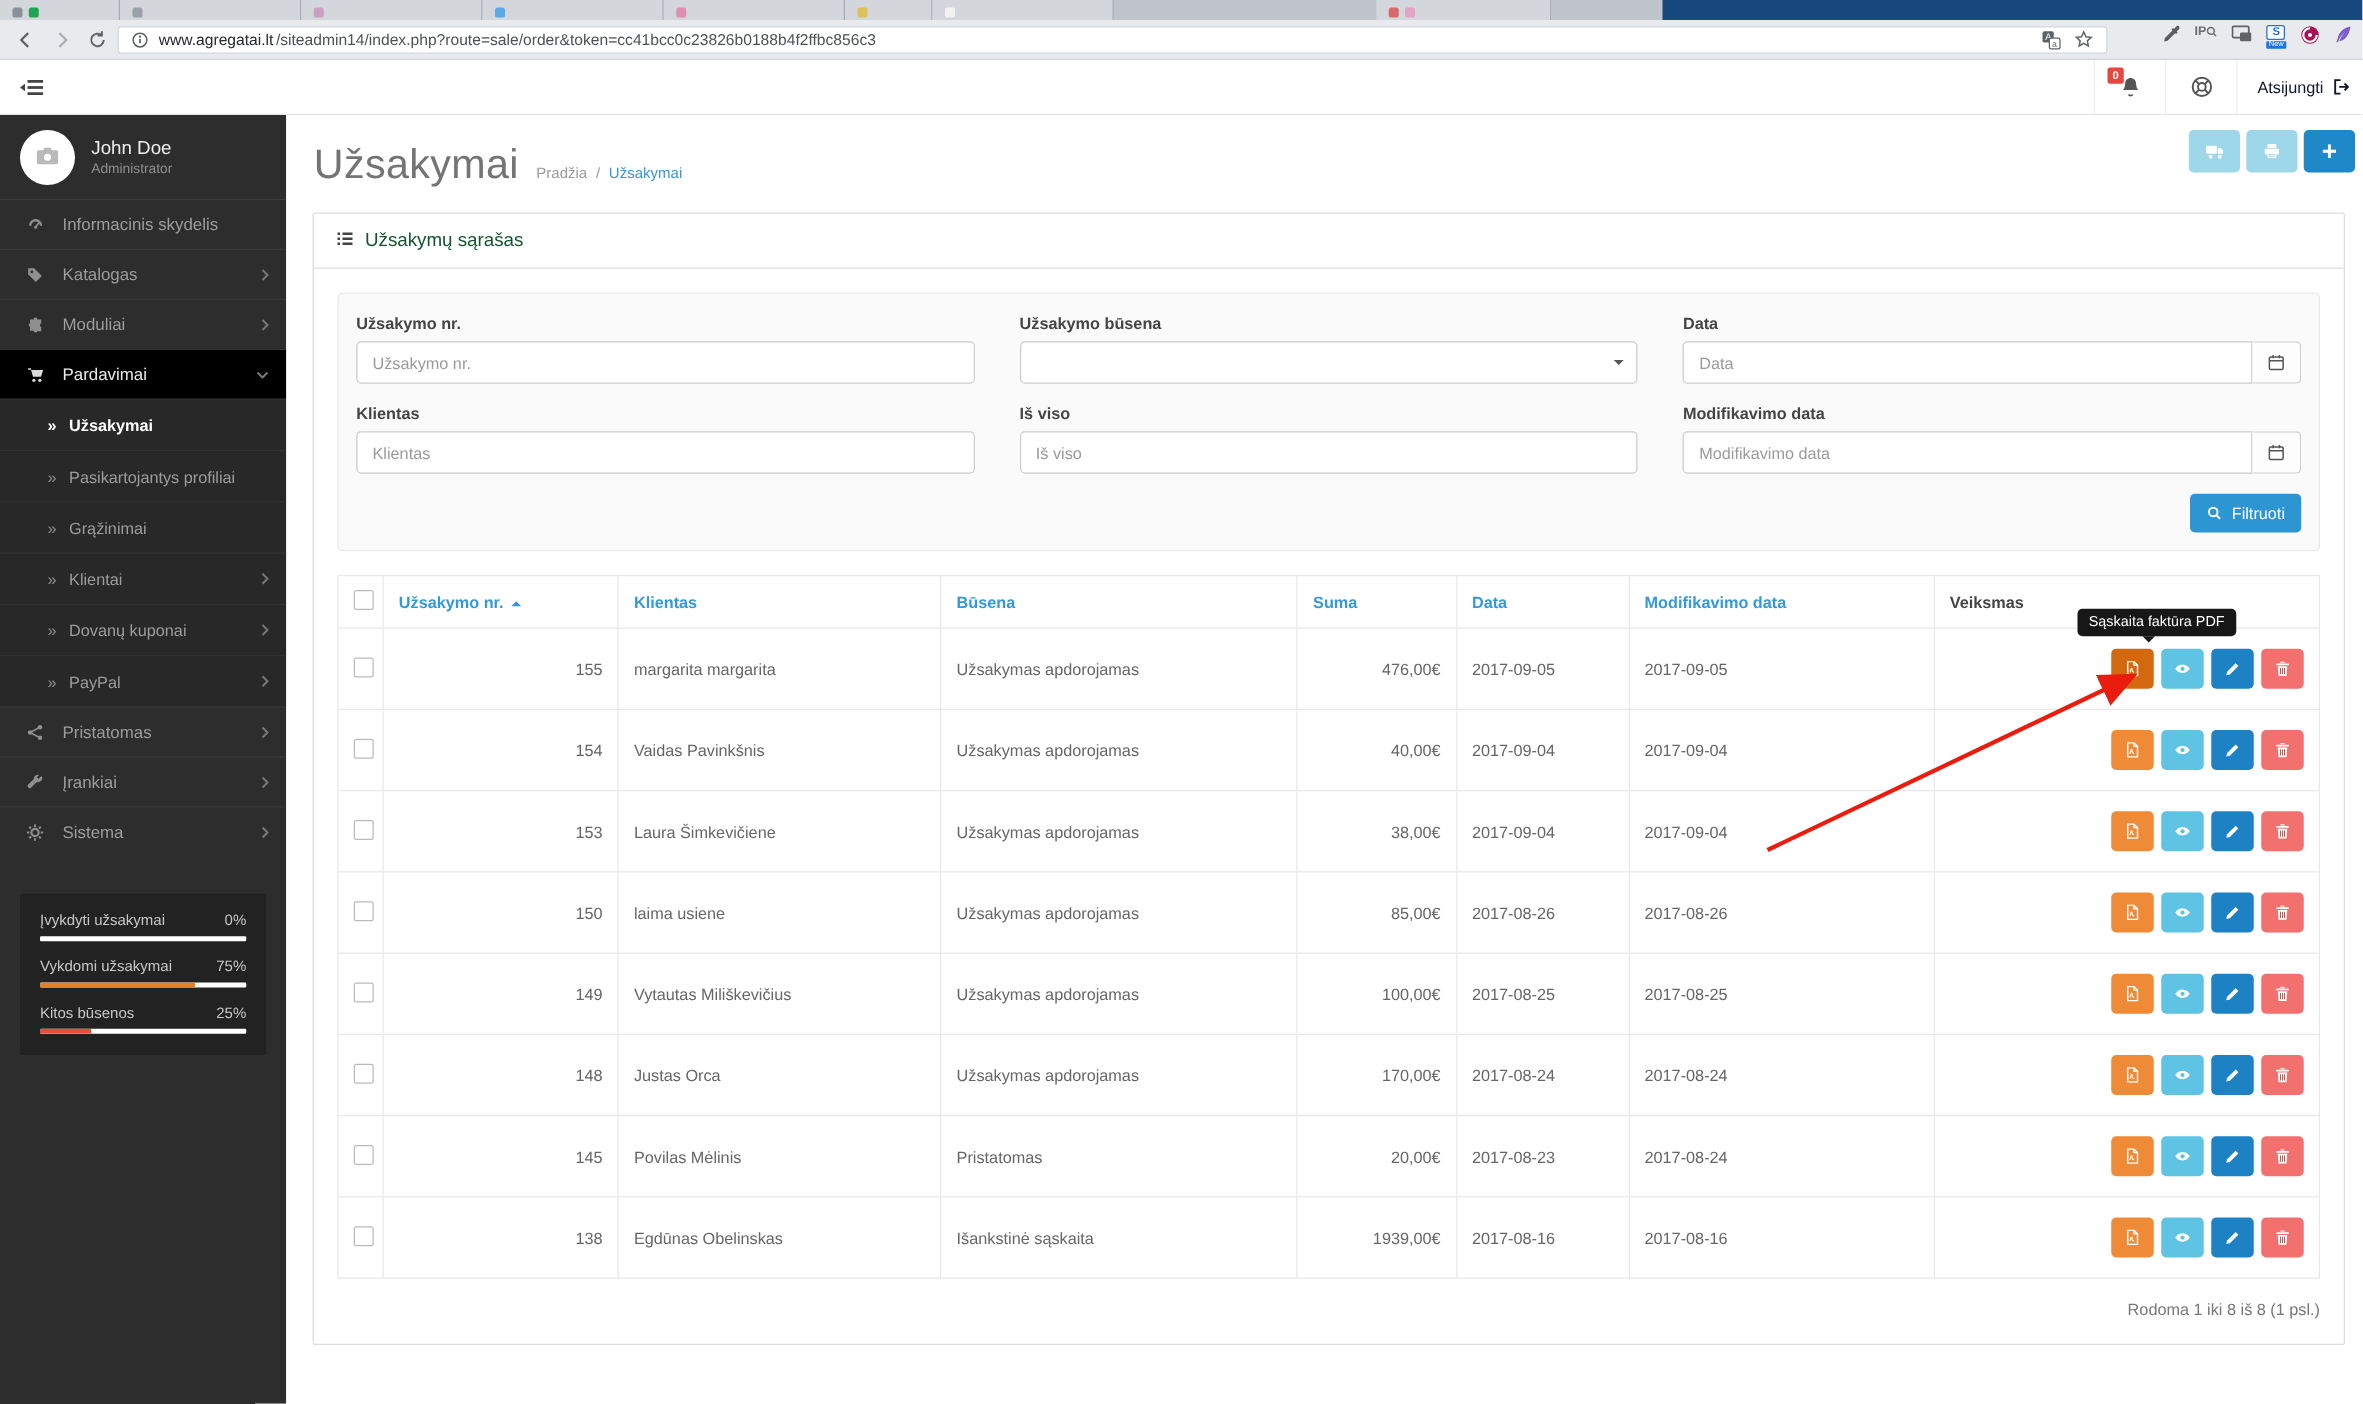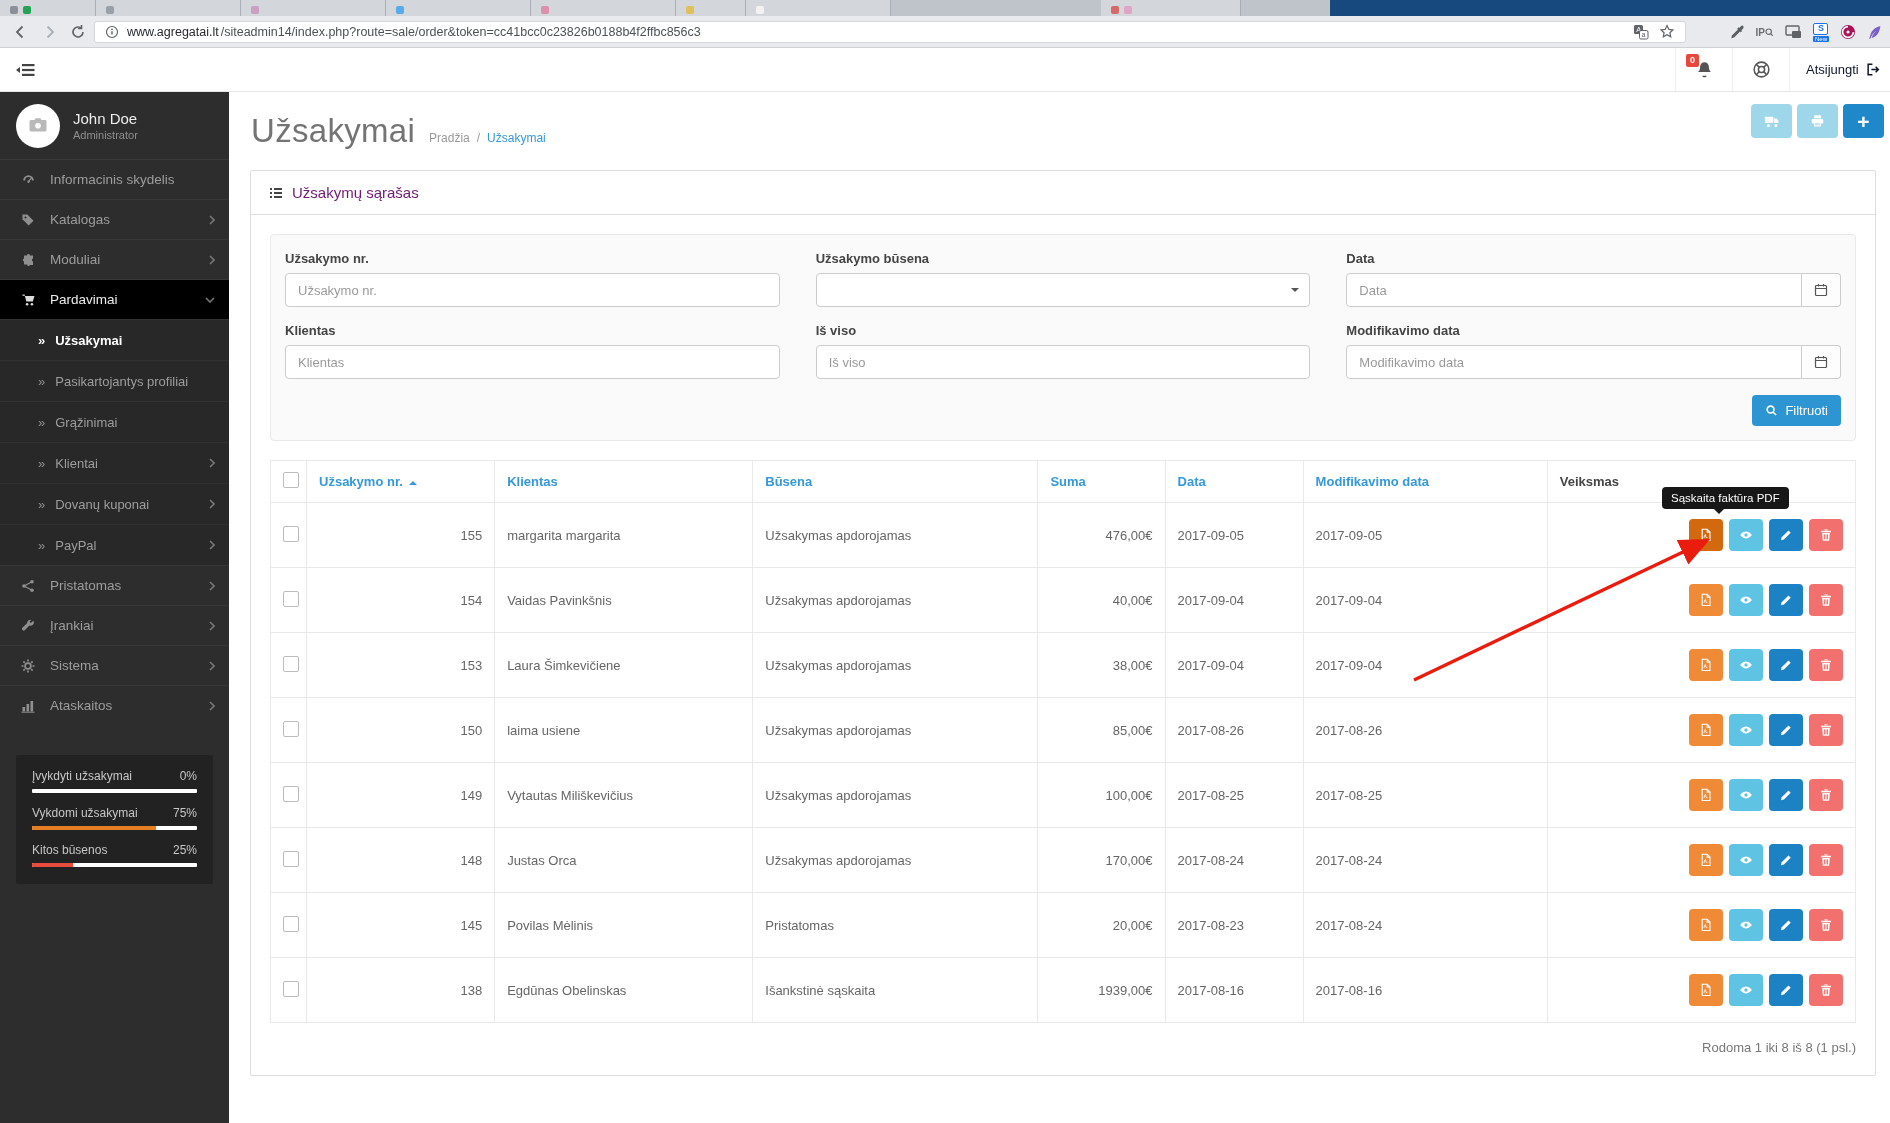--- a/index.html
+++ b/index.html
@@ -11,21 +11,21 @@
   .tab{height:16px;background:#d3d6db;border-right:1px solid #a9adb5;display:flex;align-items:flex-end;padding:0 0 2px 10px;box-sizing:border-box}
   .fav{width:8px;height:8px;border-radius:2px;margin-right:5px}
   .tabstrip-dark{position:absolute;right:0;top:0;width:560px;height:16px;background:#17497e}
   .toolbar{position:absolute;left:0;top:16px;width:1890px;height:32px;background:#e8eaed;border-bottom:1px solid #cfd1d5;box-sizing:border-box}
   .nav-ic{position:absolute;top:8px;color:#5f6368}
   .omnibox{position:absolute;left:94px;top:5px;width:1592px;height:22px;background:#fff;border:1px solid #d4d7db;border-radius:3px;
            display:flex;align-items:center;padding:0 10px;box-sizing:border-box;gap:8px;font-size:12.5px}
   .url-host{color:#27292e}
   .url-path{color:#4d5156;white-space:nowrap;overflow:hidden}
   .omni-right{margin-left:auto;display:flex;align-items:center;gap:10px}
-  .ext-icons{position:absolute;right:8px;top:4px;display:flex;align-items:center;gap:11px;height:24px}
+  .ext-icons{position:absolute;right:8px;top:4px;display:flex;align-items:flex-start;gap:11px;height:24px}
   .ext-s{display:flex;flex-direction:column;align-items:center;line-height:1}
   .s-logo{width:13px;height:10px;background:#fff;color:#1a73e8;font-weight:bold;font-size:9px;text-align:center;border:1px solid #1a73e8;border-radius:2px}
   .s-new{background:#1a73e8;color:#fff;font-size:6px;padding:0 2px;border-radius:1px;margin-top:1px}
   .ip-txt{font-size:10px;font-weight:bold;color:#6a6d72}
   
   .adminbar{position:absolute;left:0;top:48px;width:1890px;height:44px;background:#fff;border-bottom:1px solid #e7e7e7;box-sizing:border-box}
   .toggle{position:absolute;left:16px;top:14px;color:#444;cursor:pointer}
   .topright{position:absolute;right:0;top:0;height:100%;display:flex;align-items:stretch}
   .topitem{display:flex;align-items:center;justify-content:center;border-left:1px solid #f0f0f0;color:#555;cursor:pointer}
   .topitem.bell-box{width:56px;position:relative}
@@ -60,21 +60,21 @@
   .main{position:absolute;left:229px;top:92px;right:0;bottom:0;background:#fff}
   .page-header{height:78px;position:relative;display:flex;align-items:baseline;padding:0 0 0 22px;box-sizing:border-box}
   .page-title{font-size:33px;font-weight:300;color:#747474;margin:0;padding-top:20px;letter-spacing:.3px}
   .crumbs{margin-left:14px;font-size:12px;color:#9a9a9a;display:flex;gap:7px}
   .crumb-link{color:#3498db;cursor:pointer}
   .header-actions{position:absolute;right:6px;top:12px;display:flex;gap:5px}
   .hbtn{width:41px;height:34px;border:none;border-radius:4px;display:flex;align-items:center;justify-content:center;cursor:pointer}
   .hbtn.light{background:#9ed7ea}
   .hbtn.primary{background:#1e88c8;color:#fff;font-size:21px;font-weight:bold;line-height:1}
   .panel{margin:0 14px 0 21px;border:1px solid #ddd;border-radius:2px;background:#fff}
-  .panel-heading{padding:13px 18px;border-bottom:1px solid #ddd;color:#701a75;font-size:15px;display:flex;align-items:center;gap:9px}
+  .panel-heading{padding:13px 18px;border-bottom:1px solid #ddd;color:#14532d;font-size:15px;display:flex;align-items:flex-start;gap:9px}
   .well{margin:19px;background:#fafafa;border:1px solid #e9e9e9;border-radius:4px;padding:16px 14px 14px}
   .filter-grid{display:grid;grid-template-columns:1fr 1fr 1fr;column-gap:36px;row-gap:16px}
   .fgroup label{display:block;font-size:13px;font-weight:bold;color:#444;margin-bottom:7px}
   .fctrl{position:relative}
   .form{width:100%;height:34px;border:1px solid #ccc;border-radius:4px;padding:0 12px;font-size:13px;color:#555;box-sizing:border-box;background:#fff;font-family:inherit}
   .form::placeholder{color:#9a9a9a}
   .select-caret{position:absolute;right:11px;top:15px;width:0;height:0;border:4px solid transparent;border-top-color:#555;pointer-events:none}
   .input-group{display:flex}
   .input-group .form{border-top-right-radius:0;border-bottom-right-radius:0}
   .addon{width:42px;height:34px;border:1px solid #ccc;border-left:none;background:#fdfdfd;border-radius:0 4px 4px 0;display:flex;align-items:center;justify-content:center;color:#555;box-sizing:border-box;cursor:pointer}
@@ -420,36 +420,20 @@
         </span>
     </li>
     <li class="mi">
       <span class="ic">
           <svg width="14" height="14" viewBox="0 0 14 14">
             <path d="M7 .5v2M7 11.5v2M.5 7h2M11.5 7h2M2.4 2.4l1.4 1.4M10.2 10.2l1.4 1.4M11.6 2.4l-1.4 1.4M3.8 10.2l-1.4 1.4" stroke="currentColor" stroke-width="1.7"></path>
             <circle cx="7" cy="7" r="2.9" fill="none" stroke="currentColor" stroke-width="1.7"></circle>
           </svg>
         </span>
       <span>Sistema</span>
-      <span class="chev">
-          <svg width="6" height="10">
-            <use href="#i-chev-r"></use>
-          </svg>
-        </span>
-    </li>
-    <li class="mi">
-      <span class="ic">
-          <svg width="14" height="14" viewBox="0 0 14 14" fill="currentColor">
-            <rect x="1.5" y="8" width="2.6" height="4.5"></rect>
-            <rect x="5.5" y="5" width="2.6" height="7.5"></rect>
-            <rect x="9.5" y="2" width="2.6" height="10.5"></rect>
-            <rect x="0.5" y="12.7" width="13" height="1"></rect>
-          </svg>
-        </span>
-      <span>Ataskaitos</span>
       <span class="chev">
           <svg width="6" height="10">
             <use href="#i-chev-r"></use>
           </svg>
         </span>
     </li>
   </ul>
   <div class="stats">
     <div class="stat">
       <div class="stat-top">

